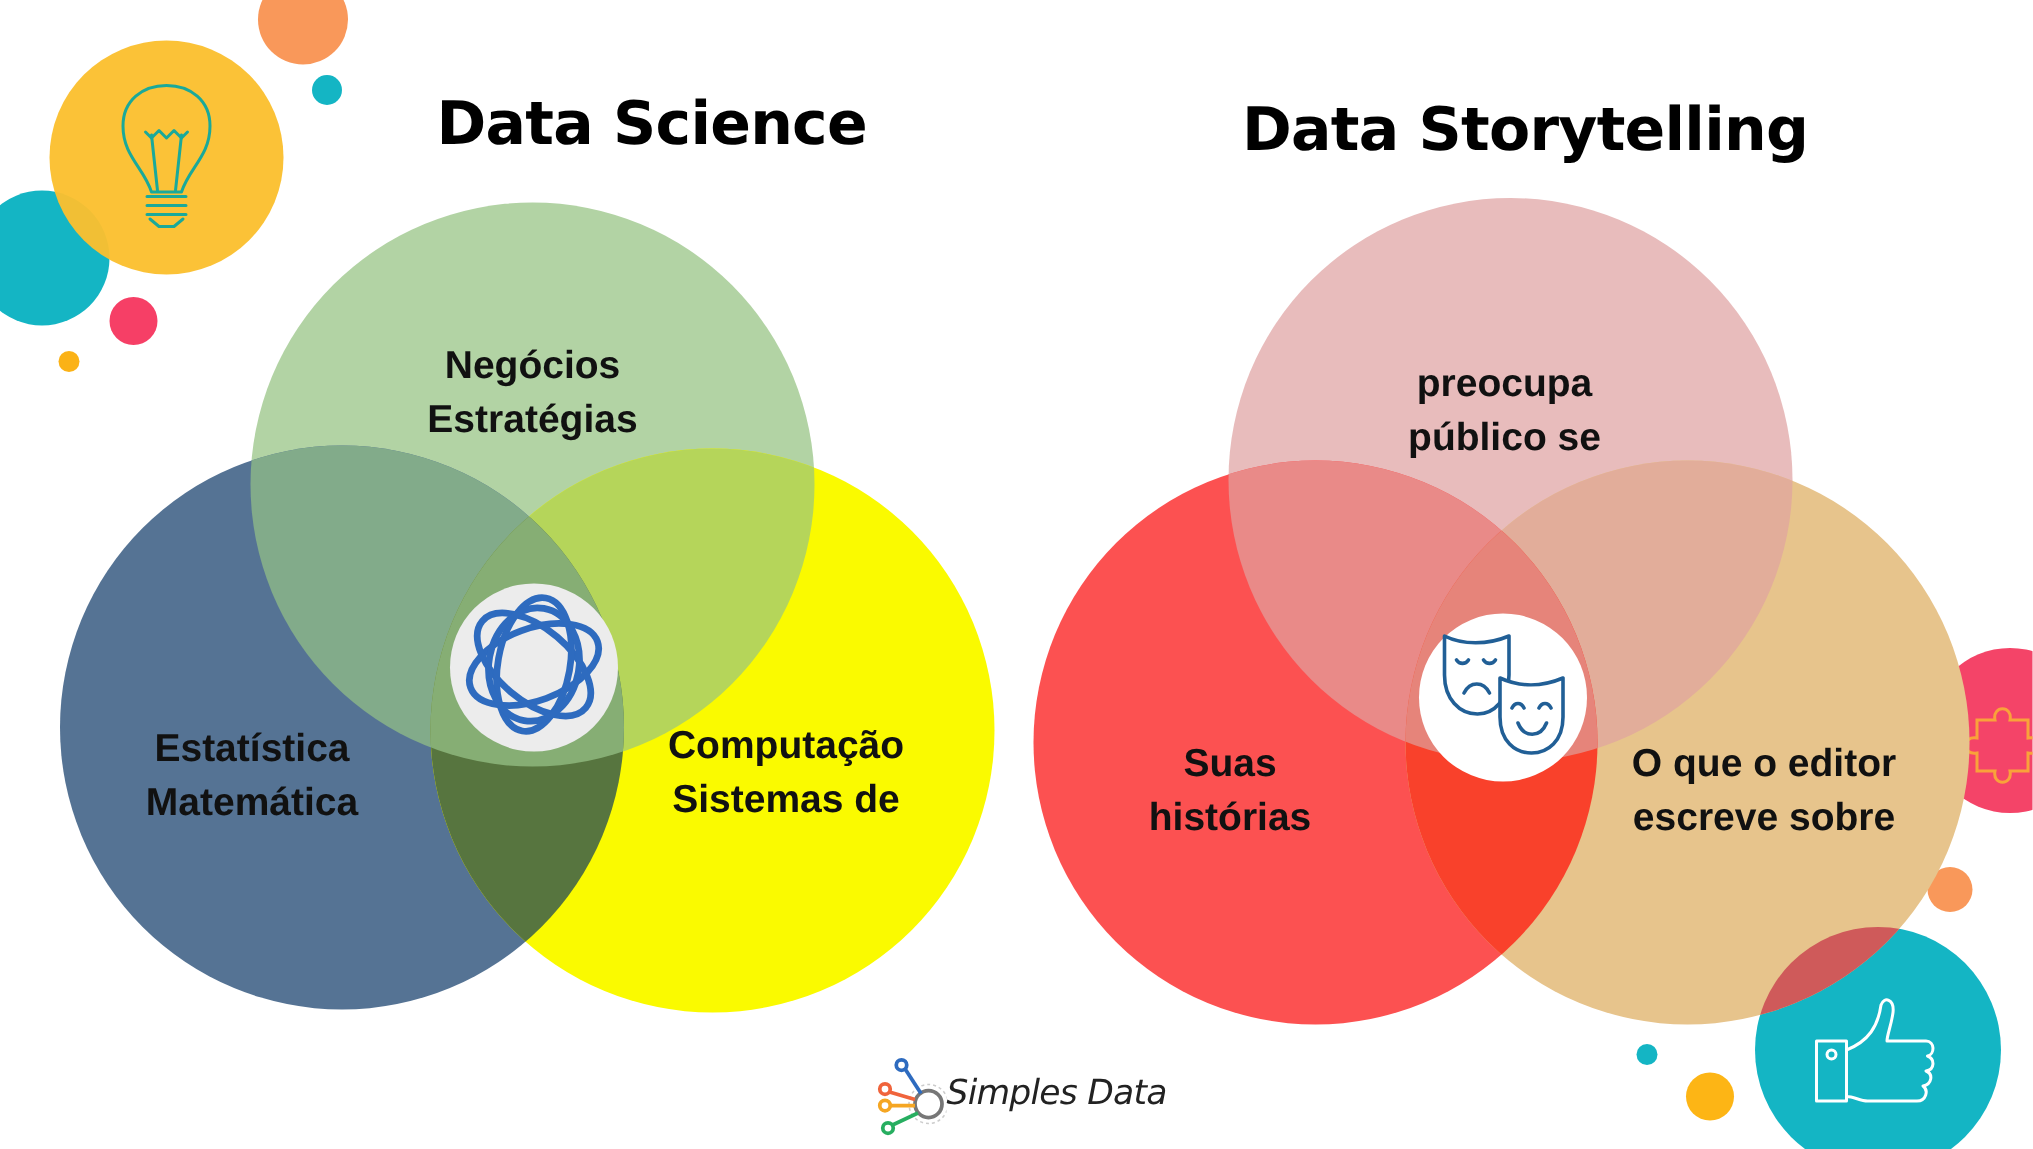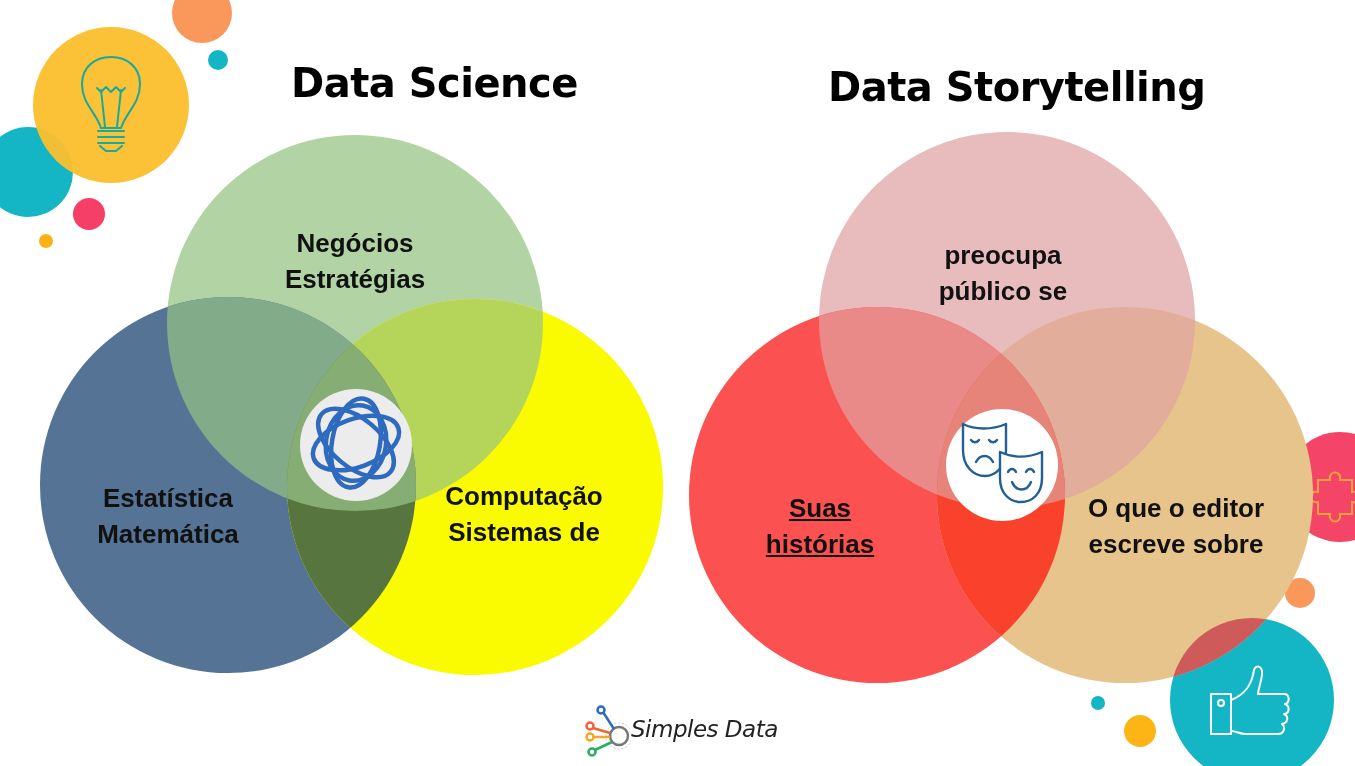--- a/index.html
+++ b/index.html
@@ -150,21 +150,21 @@
 </div>
 <div class="label" style="left:524px; top:478px;">
   <span>Computação</span>
   <span>Sistemas de</span>
 </div>
 
 <div class="label" style="left:1003px; top:237px;">
   <span>preocupa</span>
   <span>público se</span>
 </div>
-<div class="label" style="left:820px; top:490px;text-decoration:underline;">
+<div class="label" style="left:820px; top:490px;">
   <span>Suas</span>
   <span>histórias</span>
 </div>
 <div class="label" style="left:1176px; top:490px;">
   <span>O que o editor</span>
   <span>escreve sobre</span>
 </div>
 
 <div class="logo">
   <svg width="48" height="56" viewBox="0 0 48 56" style="position:absolute;left:0;top:0;">

